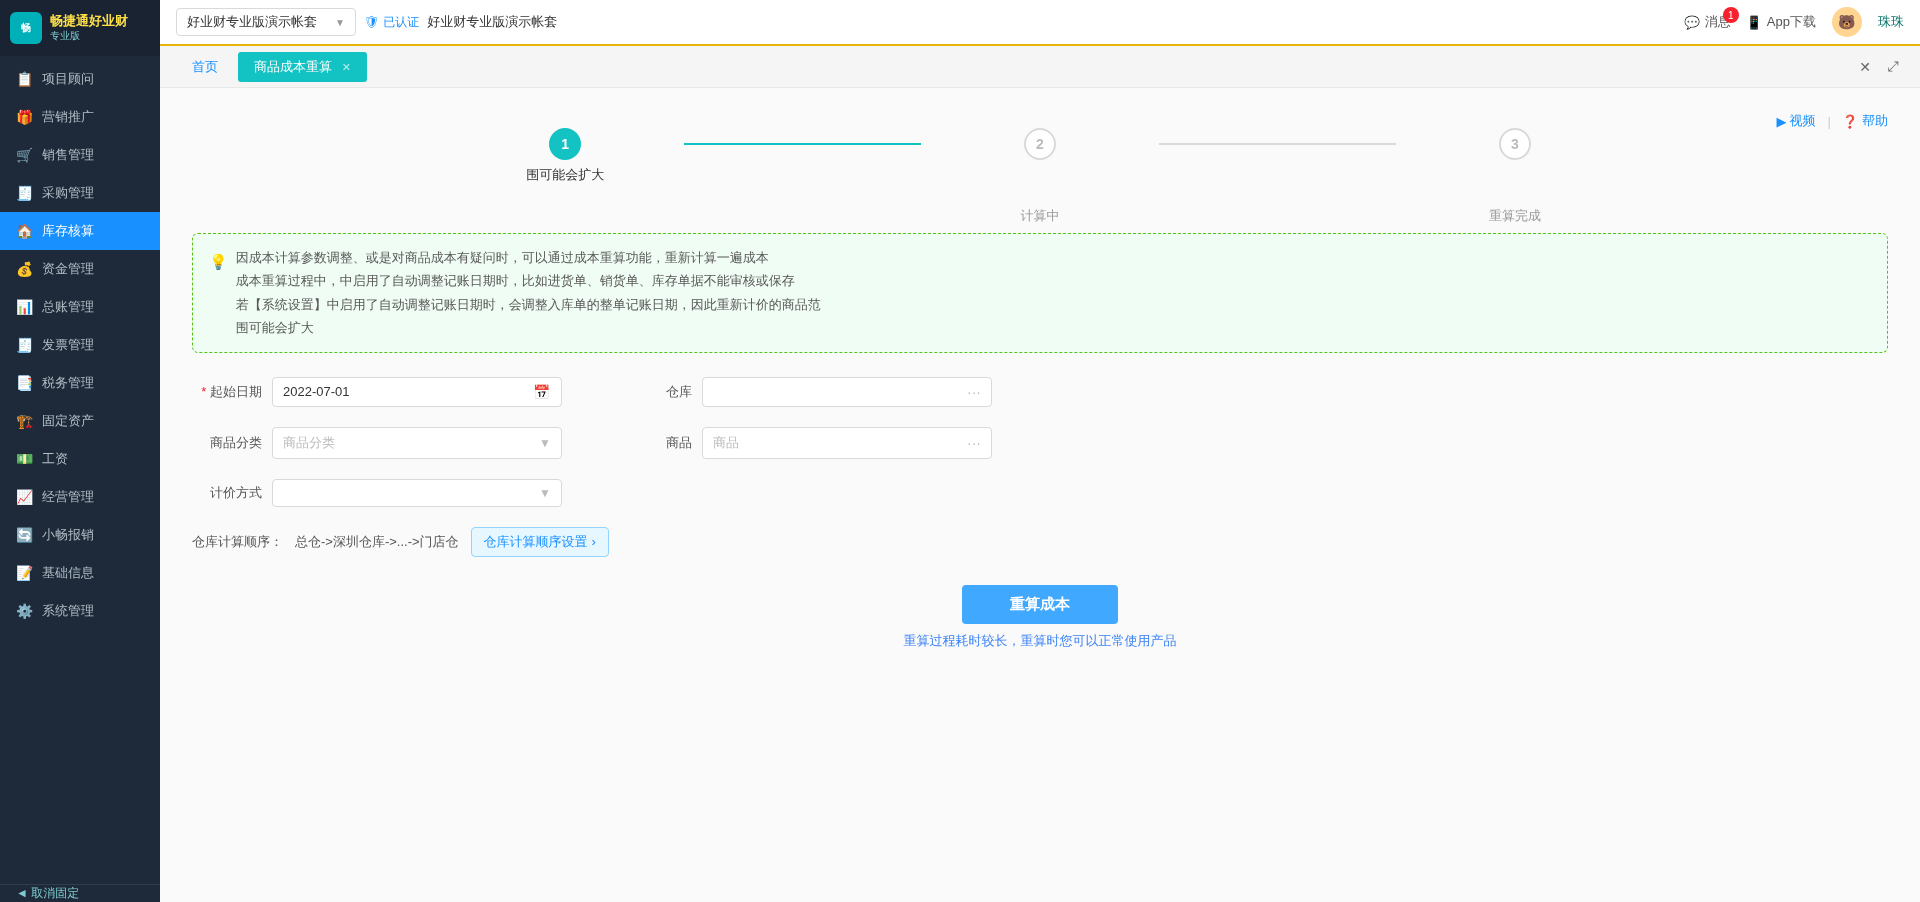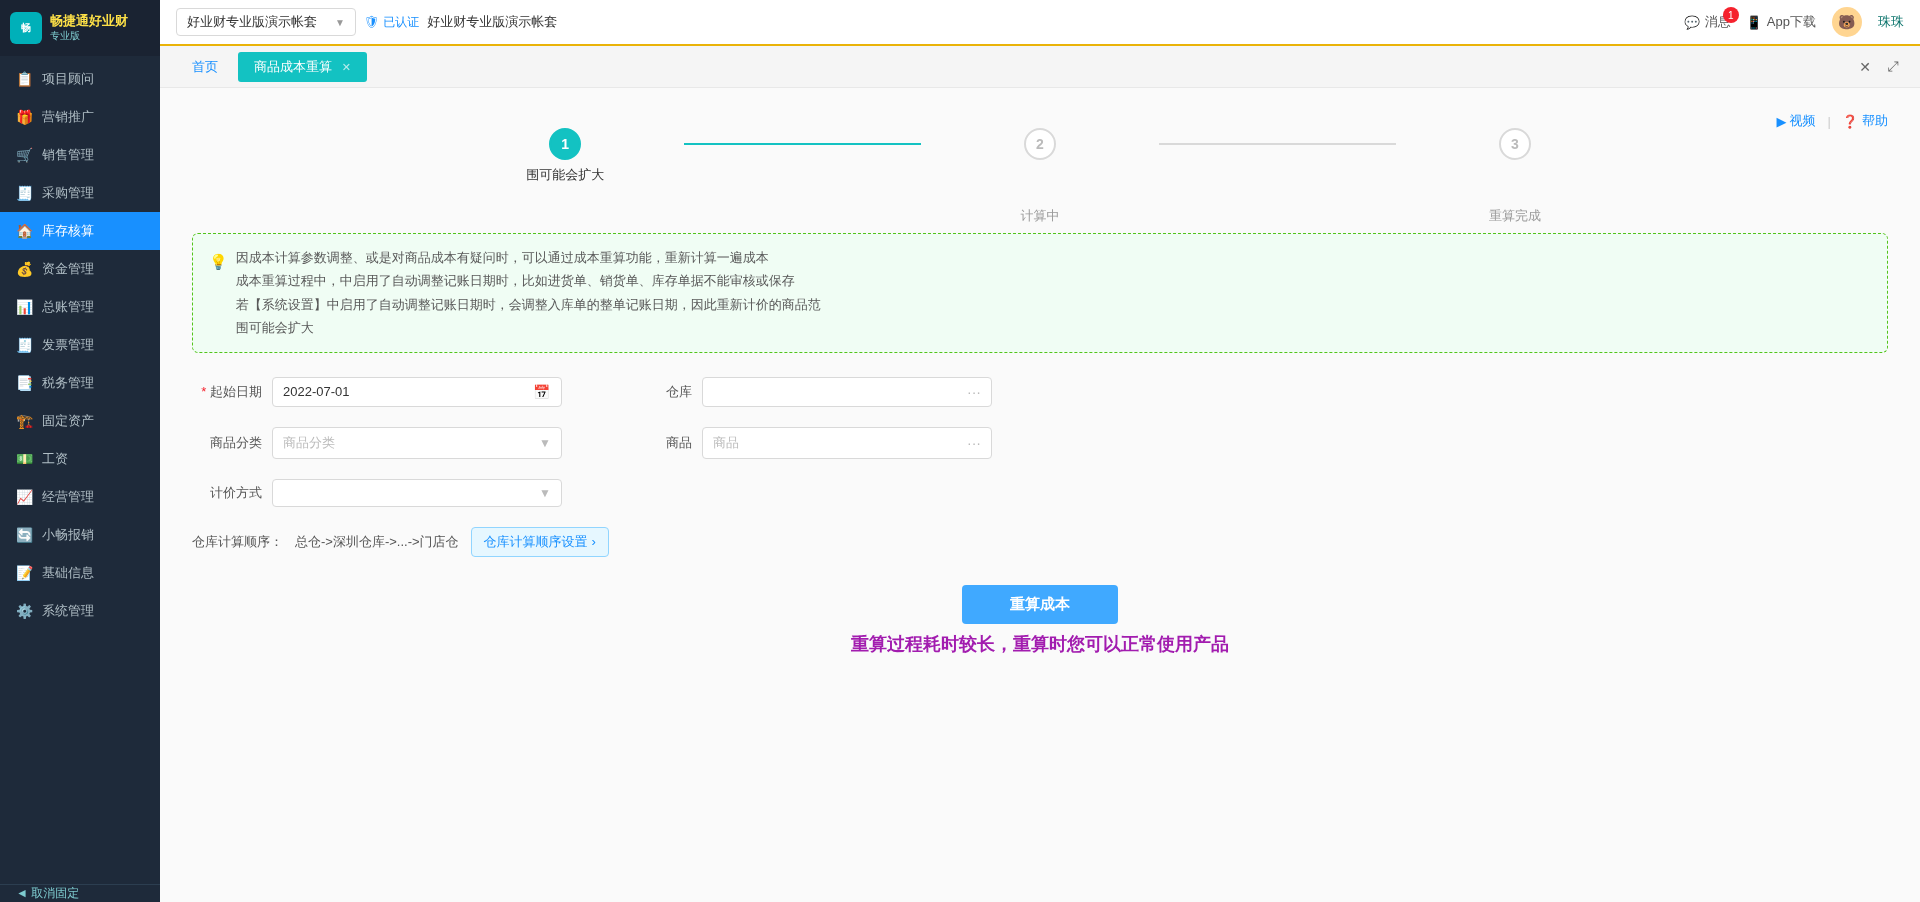--- a/index.html
+++ b/index.html
@@ -281,21 +281,21 @@
     .recalc-btn {
       background: #40a9ff;
       color: white;
       border: none;
       border-radius: 4px;
       padding: 10px 48px;
       font-size: 15px;
       cursor: pointer;
       font-weight: 700;
     }
-    .recalc-hint { color: #a21caf; font-size: 18px; font-weight: bold; }
+    .recalc-hint { color: #3b82f6; font-size: 13px; }
     .win-btn {
       width: 22px; height: 22px;
       display: flex; align-items: center; justify-content: center;
       cursor: pointer; color: #666; font-size: 14px;
     }
   </style>
 </head>
 <body>
 
 <div class="sidebar">

